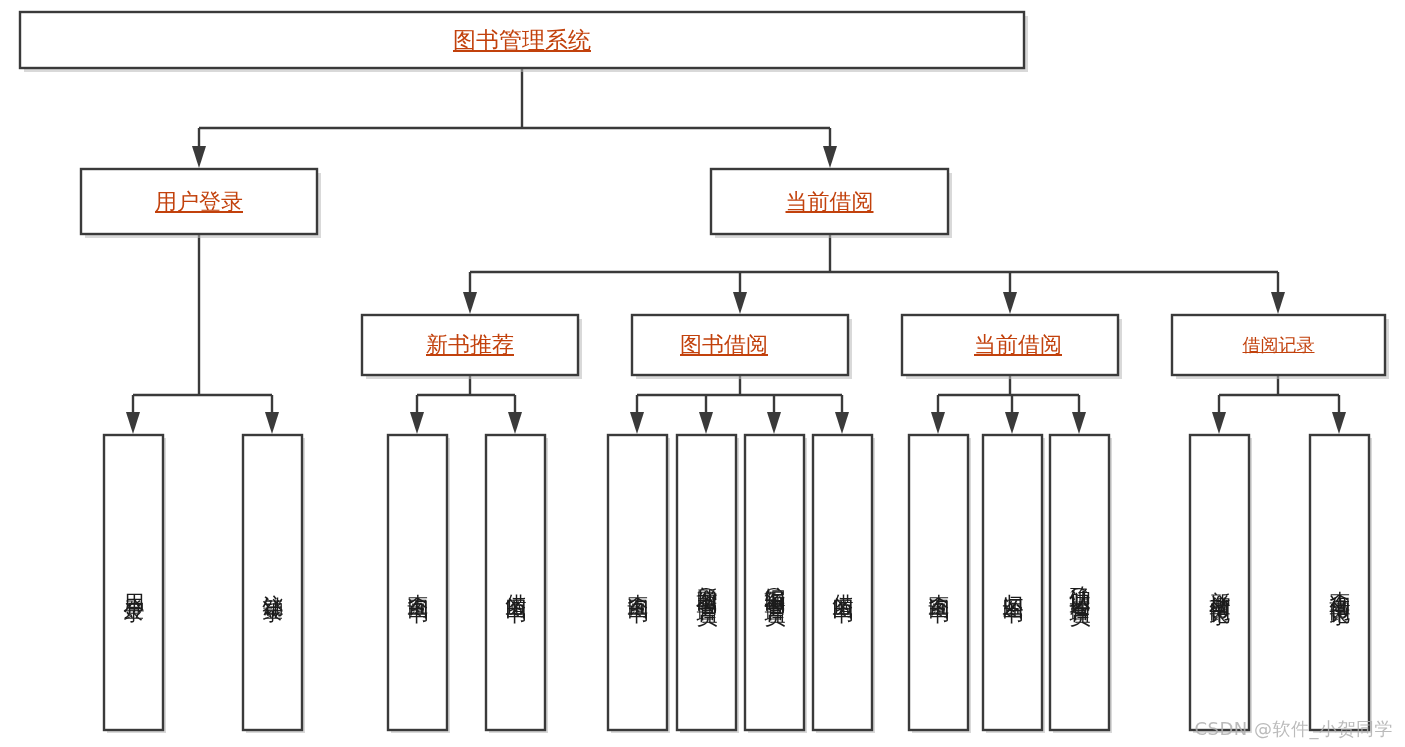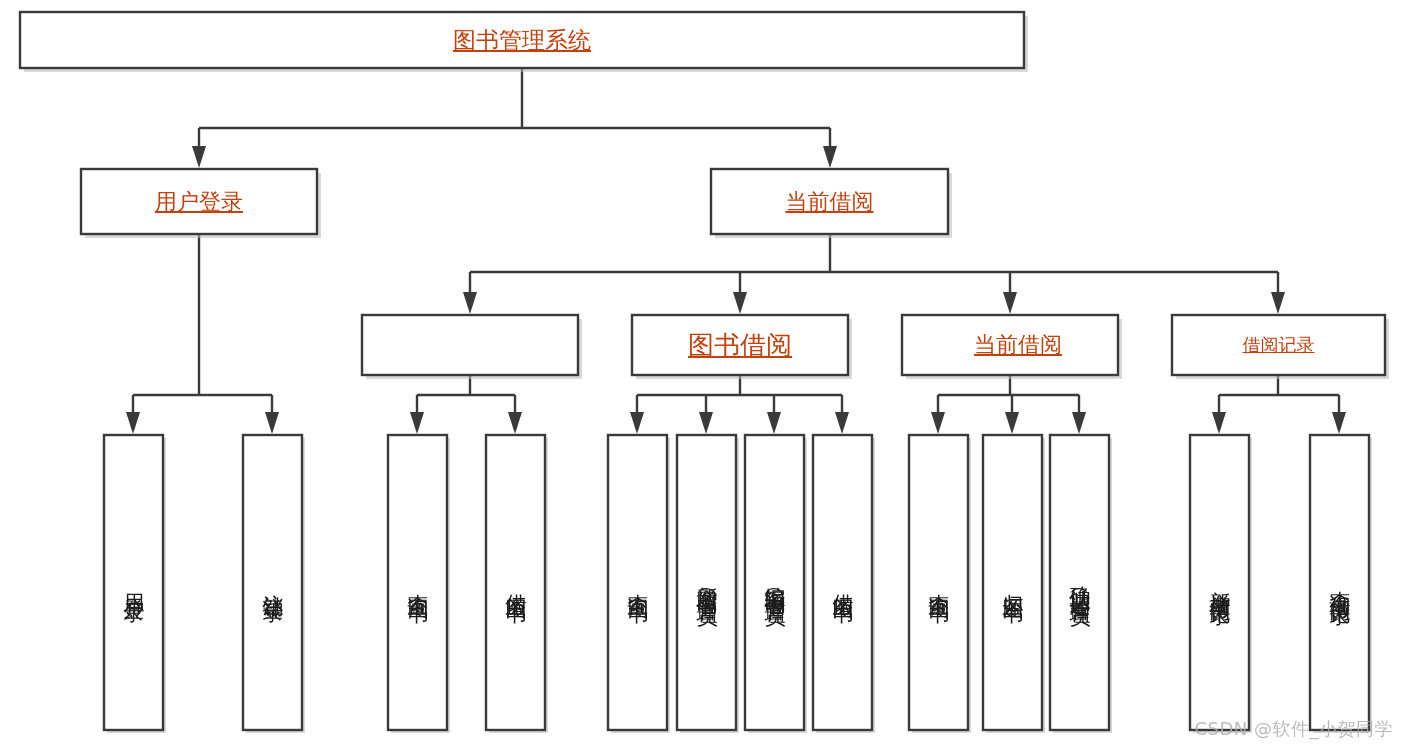--- a/index.html
+++ b/index.html
@@ -217,21 +217,22 @@
       <rect class="node-box-shadow" x="1313" y="438" width="59" height="295"></rect>
       <rect class="node-box" x="1310" y="435" width="59" height="295"></rect>
     </g>
   </svg>
 
   <div class="hlabel-wrap" style="left:20px; top:12px; width:1004px; height:56px; font-size:23px;">图书管理系统</div>
 
   <div class="hlabel-wrap" style="left:81px; top:169px; width:236px; height:65px; font-size:22px;">用户登录</div>
   <div class="hlabel-wrap" style="left:711px; top:169px; width:237px; height:65px; font-size:22px;">当前借阅</div>
 
-  <div class="hlabel-wrap" style="left:632px; top:315px; width:216px; height:60px; font-size:26px;">图书借阅</div>
+  <div class="hlabel-wrap" style="left:362px; top:315px; width:216px; height:60px; font-size:22px;">新书推荐</div>
+  <div class="hlabel-wrap" style="left:616px; top:315px; width:216px; height:60px; font-size:22px;">图书借阅</div>
   <div class="hlabel-wrap" style="left:902px; top:315px; width:216px; height:60px; font-size:22px;margin-left:8px;">当前借阅</div>
   <div class="hlabel-wrap" style="left:1172px; top:315px; width:213px; height:60px; font-size:18px;">借阅记录</div>
 
   <div class="vlabel-wrap" style="left:104px; top:435px; width:59px; height:295px;">用户登录</div>
   <div class="vlabel-wrap" style="left:243px; top:435px; width:59px; height:295px;">注销登录</div>
   <div class="vlabel-wrap" style="left:388px; top:435px; width:59px; height:295px;">查询图书</div>
   <div class="vlabel-wrap" style="left:486px; top:435px; width:59px; height:295px;">借阅图书</div>
   <div class="vlabel-wrap" style="left:608px; top:435px; width:59px; height:295px;">查询图书</div>
   <div class="vlabel-wrap" style="left:677px; top:435px; width:59px; height:295px;">新增图书（管理员）</div>
   <div class="vlabel-wrap" style="left:745px; top:435px; width:59px; height:295px;">编辑图书（管理员）</div>

